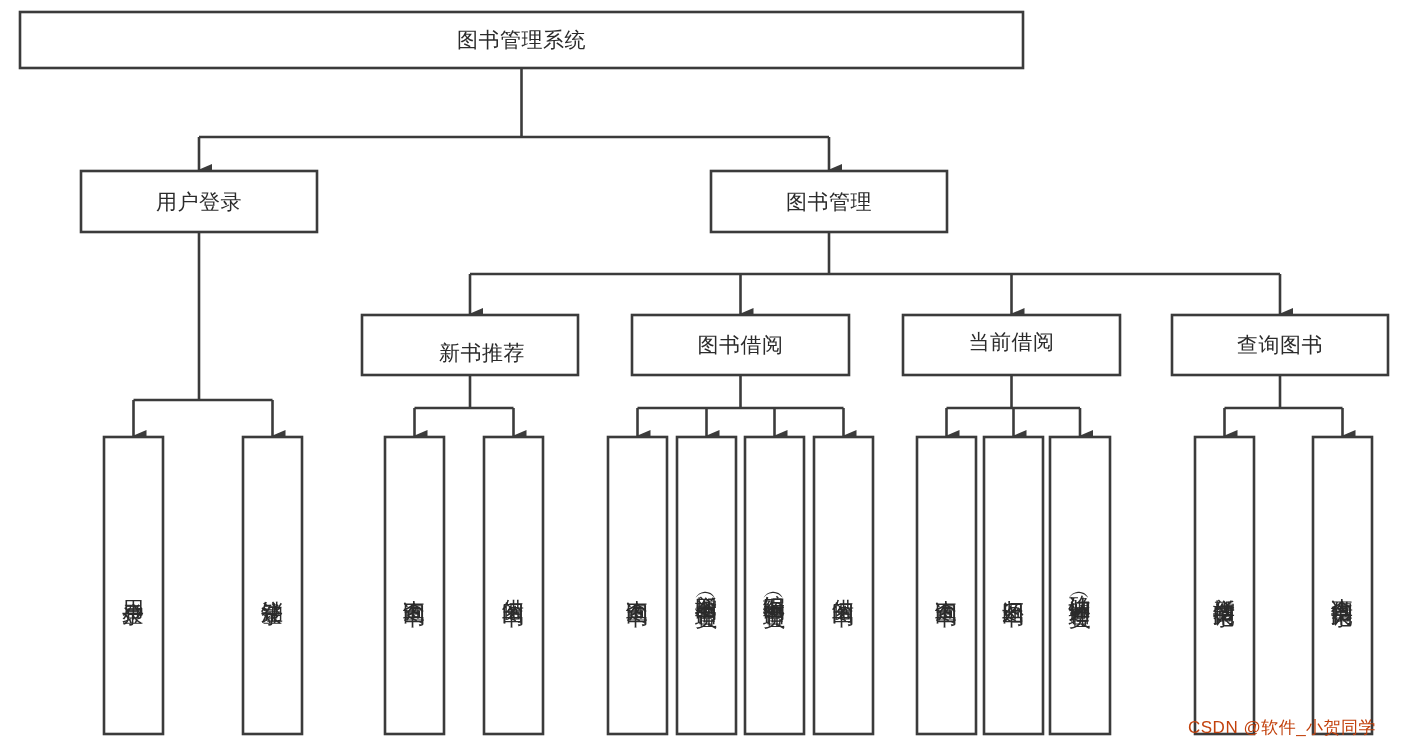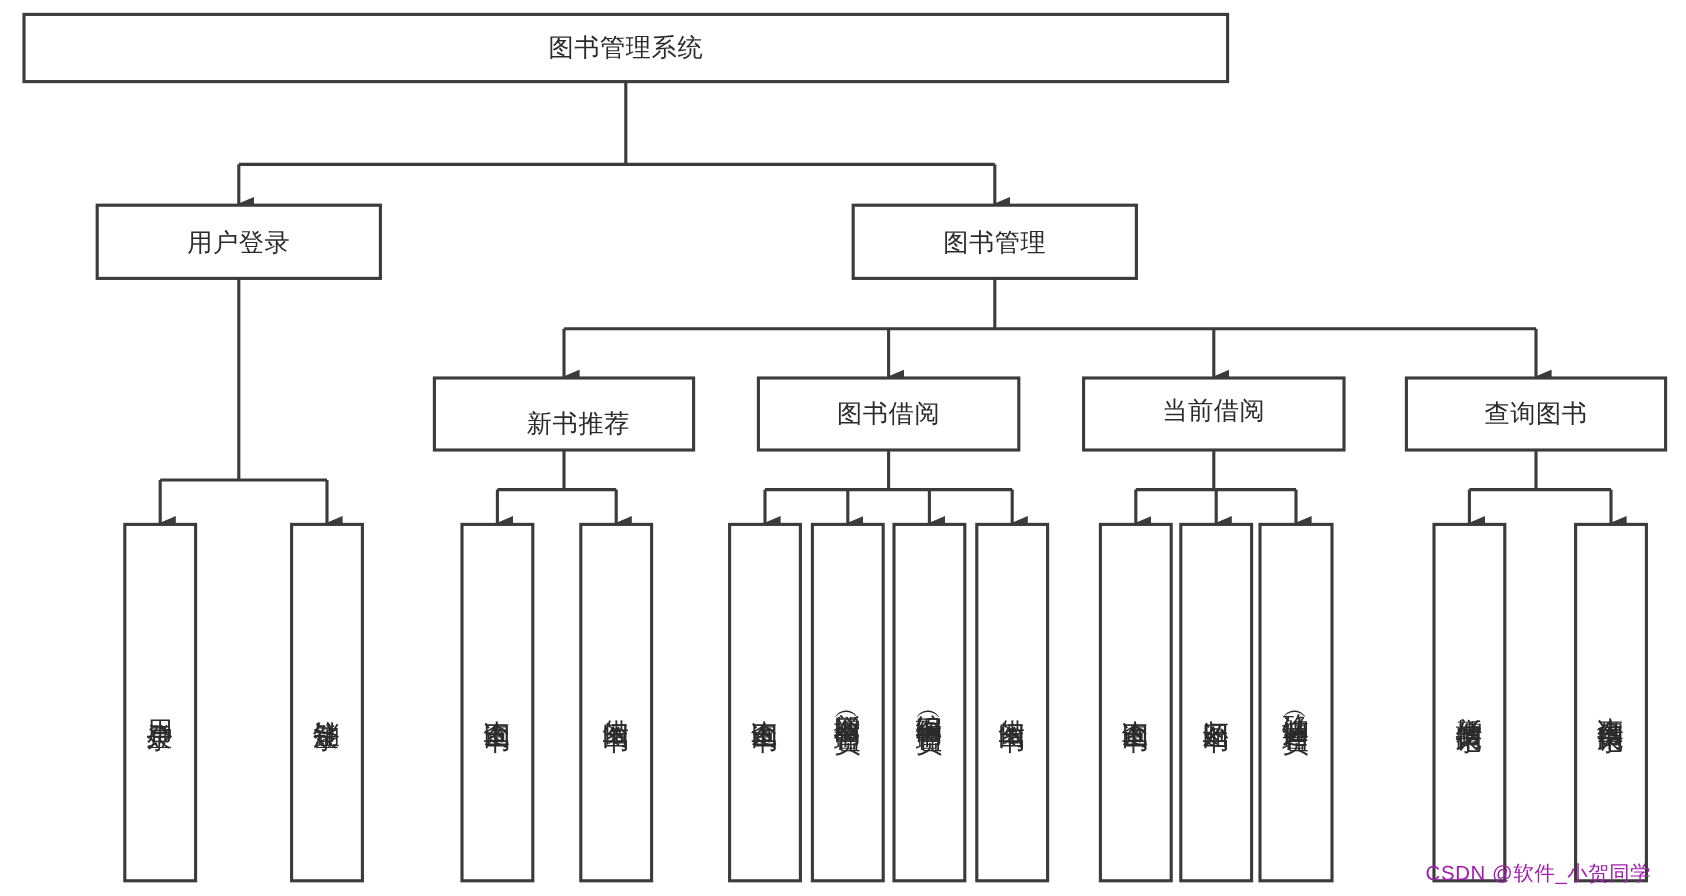--- a/index.html
+++ b/index.html
@@ -59,21 +59,21 @@
     text-orientation: upright;
     font-size: 22px;
     letter-spacing: 2px;
     line-height: 1.05;
   }
   .watermark {
     position: absolute;
     left: 1188px;
     top: 716px;
     font-size: 17px;
-    color: #a21caf;
+    color: #c2410c;
     font-family: "Liberation Sans", sans-serif;
     white-space: nowrap;
     letter-spacing: 0.5px;
   }
 </style>
 </head>
 <body>
 
 <div id="diagram-root">
 

